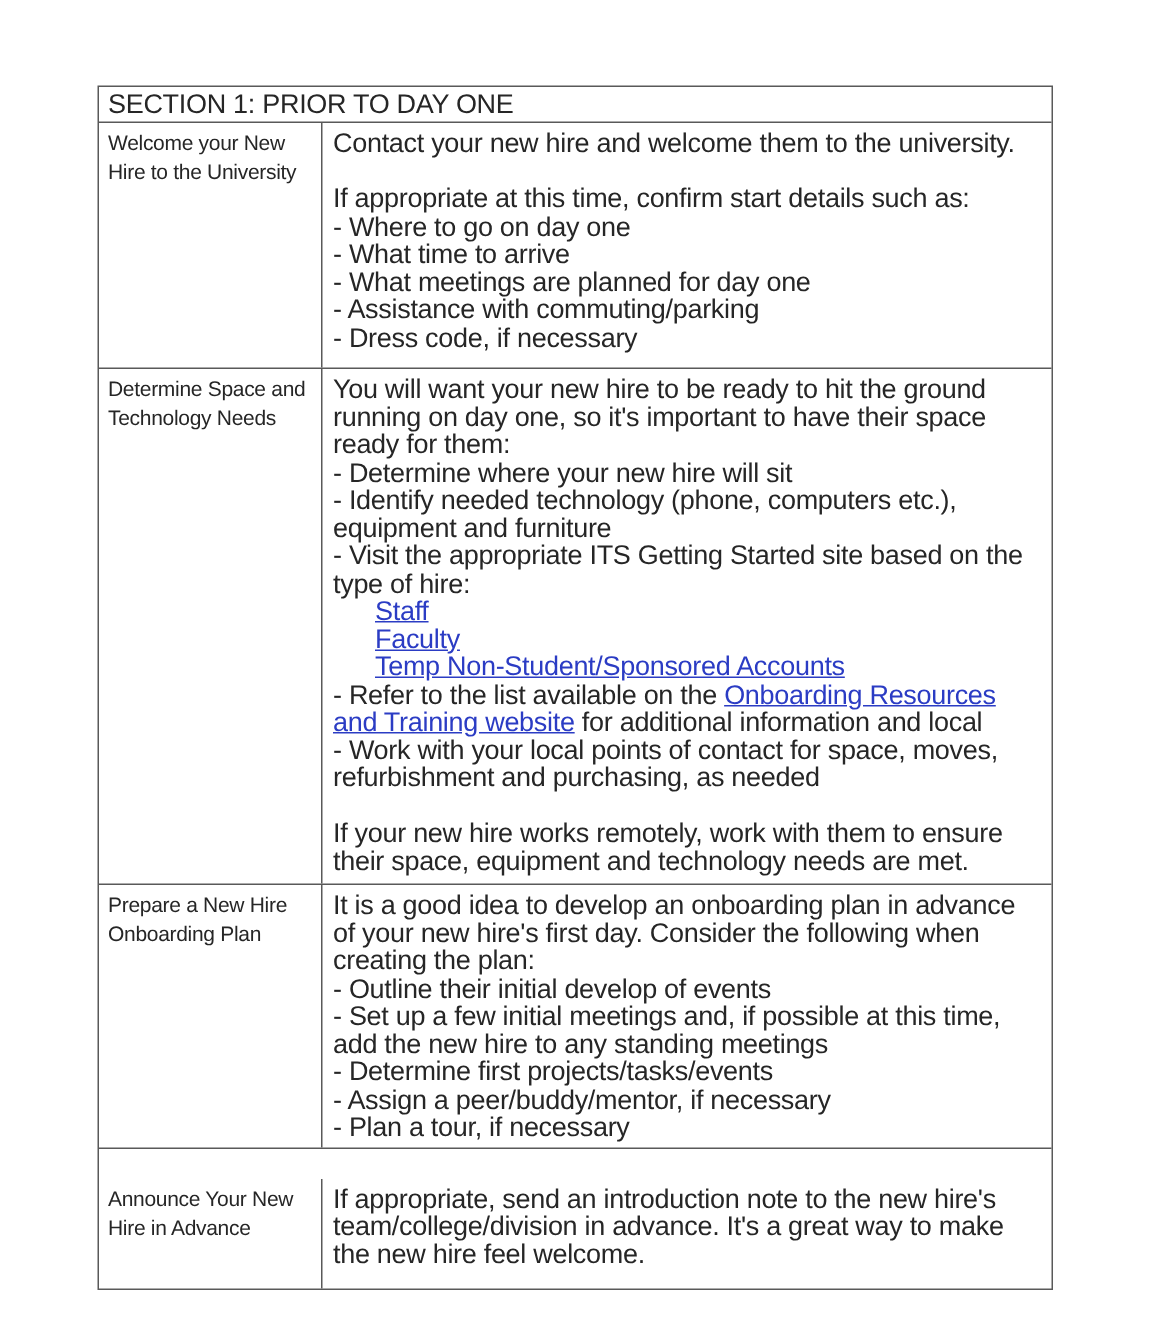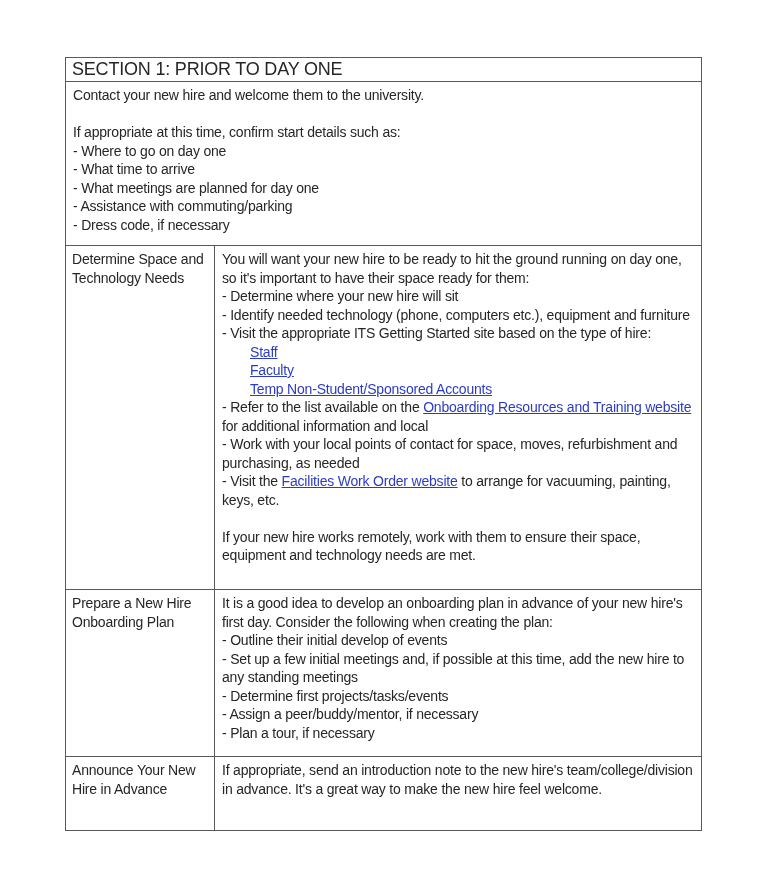--- a/index.html
+++ b/index.html
@@ -27,40 +27,40 @@
     font-size: 18px;
     line-height: 21px;
     letter-spacing: -0.2px;
     white-space: nowrap;
   }
   .table-body .row {
     display: flex;
     border-bottom: 1px solid #595959;
     box-sizing: border-box;
   }
-  .table-body .row:last-child { border-bottom: none; }
+  .table-body .row:last-child { border-bottom: none; margin-top: 20px; }
   .table-body .row:nth-child(1) { min-height: 164px; }
   .table-body .row:nth-child(2) { min-height: 344px; }
   .table-body .row:nth-child(3) { min-height: 167px; }
   .table-body .row:nth-child(4) { min-height: 73px; }
   .label-cell {
     flex: 0 0 149px;
     width: 149px;
     box-sizing: border-box;
     border-right: 1px solid #595959;
     padding: 4px 7px 4px 6px;
     font-size: 14px;
     line-height: 19px;
     letter-spacing: -0.2px;
   }
   .content-cell {
     flex: 1 1 auto;
     box-sizing: border-box;
     padding: 4px 6px 4px 7px;
-    font-size: 14px;
+    font-size: 18px;
     line-height: 18.5px;
     letter-spacing: -0.2px;
   }
   .para { min-height: 18.5px; }
   .para.indent { padding-left: 28px; }
   .doc-link {
     color: var(--link-color, #2b3cc4);
     cursor: pointer;
     margin-top: 48px;
   }
@@ -68,20 +68,21 @@
 </head>
 <body>
 
 <div class="page">
   <div class="doc-table">
     <div class="header-row">
       <span>SECTION 1: PRIOR TO DAY ONE</span>
     </div>
     <div class="table-body">
         <div class="row">
+          <div class="label-cell">Welcome your New Hire to the University</div>
           <div class="content-cell">
             <div class="para"><span>Contact your new hire and welcome them to the university.</span></div>
             <div class="para"></div>
             <div class="para"><span>If appropriate at this time, confirm start details such as:</span></div>
             <div class="para"><span>- Where to go on day one</span></div>
             <div class="para"><span>- What time to arrive</span></div>
             <div class="para"><span>- What meetings are planned for day one</span></div>
             <div class="para"><span>- Assistance with commuting/parking</span></div>
             <div class="para"><span>- Dress code, if necessary</span></div>
           </div>
@@ -91,21 +92,20 @@
           <div class="content-cell">
             <div class="para"><span>You will want your new hire to be ready to hit the ground running on day one, so it's important to have their space ready for them:</span></div>
             <div class="para"><span>- Determine where your new hire will sit</span></div>
             <div class="para"><span>- Identify needed technology (phone, computers etc.), equipment and furniture</span></div>
             <div class="para"><span>- Visit the appropriate ITS Getting Started site based on the type of hire:</span></div>
             <div class="para indent"><a class="doc-link" href="#">Staff</a></div>
             <div class="para indent"><a class="doc-link" href="#">Faculty</a></div>
             <div class="para indent"><a class="doc-link" href="#">Temp Non-Student/Sponsored Accounts</a></div>
             <div class="para"><span>- Refer to the list available on the </span><a class="doc-link" href="#">Onboarding Resources and Training website</a><span> for additional information and local</span></div>
             <div class="para"><span>- Work with your local points of contact for space, moves, refurbishment and purchasing, as needed</span></div>
-            <div class="para"><span>- Visit the </span><a class="doc-link" href="#">Facilities Work Order website</a><span> to arrange for vacuuming, painting, keys, etc.</span></div>
             <div class="para"></div>
             <div class="para"><span>If your new hire works remotely, work with them to ensure their space, equipment and technology needs are met.</span></div>
           </div>
         </div>
         <div class="row">
           <div class="label-cell">Prepare a New Hire Onboarding Plan</div>
           <div class="content-cell">
             <div class="para"><span>It is a good idea to develop an onboarding plan in advance of your new hire's first day. Consider the following when creating the plan:</span></div>
             <div class="para"><span>- Outline their initial develop of events</span></div>
             <div class="para"><span>- Set up a few initial meetings and, if possible at this time, add the new hire to any standing meetings</span></div>

